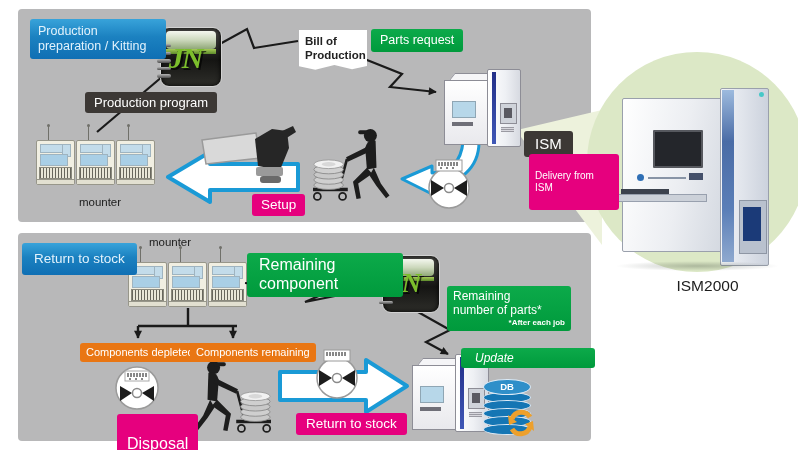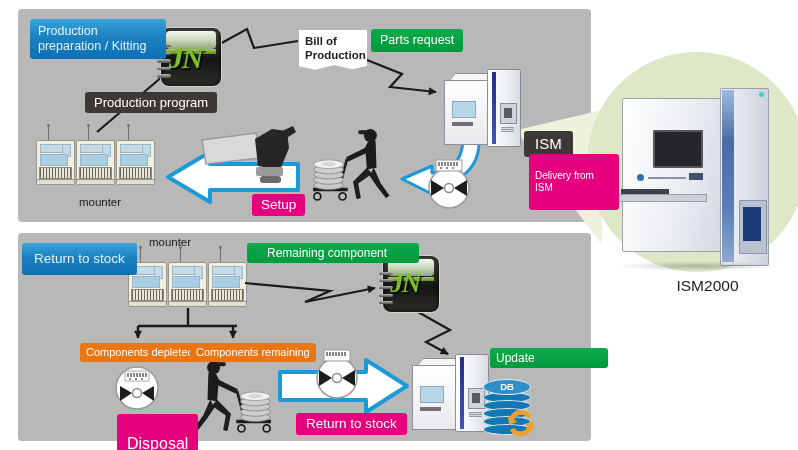--- a/index.html
+++ b/index.html
@@ -294,35 +294,40 @@
       </div>
     <div class="mod" style="left:80px">
         <div class="w1"></div>
         <div class="w2"></div>
         <div class="w3"></div>
         <div class="hatch"></div>
         <div class="mbase"></div>
       </div>
   </div>
 
-  <div class="badge badge-green" style="left:247px;top:243px;width:132px;padding:3px 20px;font-size:12px;">
+  <div class="badge badge-green" style="left:247px;top:253px;width:132px;padding:3px 12px;font-size:16px;">
     <span class="bl">Remaining component</span>
   </div>
 
   <div class="jn jn-sm" style="left:382px;top:255px;width:56px;height:56px;">
     <div class="gloss"></div>
     <div class="gbar"></div>
     <div class="ring" style="top:28%"></div>
     <div class="ring" style="top:41%"></div>
     <div class="ring" style="top:54%"></div>
     <div class="ring" style="top:67%"></div>
     <div class="ring" style="top:80%"></div>
     <div class="letters">JN</div>
   </div>
 
+  <div class="badge badge-green" style="left:447px;top:286px;width:112px;padding:3px 6px;font-size:12px;">
+    <span class="bl">Remaining</span>
+    <span class="bl">number of parts*</span>
+    <span class="badge-note">*After each job</span>
+  </div>
 
   <div class="badge badge-orange" style="left:80px;top:343px;padding:3px 6px;font-size:11px;">Components depleted</div>
   <div class="badge badge-orange" style="left:190px;top:343px;padding:3px 6px;font-size:11px;">Components remaining</div>
 
   <svg class="gfx" style="left:115px;top:360px;" width="44" height="52" viewBox="0 0 44 52">
     <circle cx="22" cy="28" r="21" fill="#ffffff" stroke="#9a9a9a" stroke-width="1.5"></circle>
     <rect x="10" y="11" width="24" height="10" fill="#fff" stroke="#aaa"></rect>
     <g stroke="#111" stroke-width="1">
         <line x1="13" y1="13" x2="13" y2="17"></line>
         <line x1="16" y1="13" x2="16" y2="17"></line>
@@ -388,21 +393,21 @@
     </div>
     <div class="cright">
       <div class="stripe"></div>
       <div class="win">
           <div class="win-in"></div>
         </div>
       <div class="lbl"></div>
     </div>
   </div>
 
-  <div class="badge badge-green" style="left:490px;top:348px;width:106px;padding:3px 6px;font-size:12px;">
+  <div class="badge badge-green" style="left:461px;top:348px;width:106px;padding:3px 14px;font-size:12px;font-style:italic;">
     <span class="bl">Update</span>
   </div>
 
   <div class="db" style="left:483px;top:379px;">
     <div class="dtop">DB</div>
     <div class="disc"></div>
     <div class="disc"></div>
     <div class="disc"></div>
     <div class="disc"></div>
     <div class="disc"></div>

